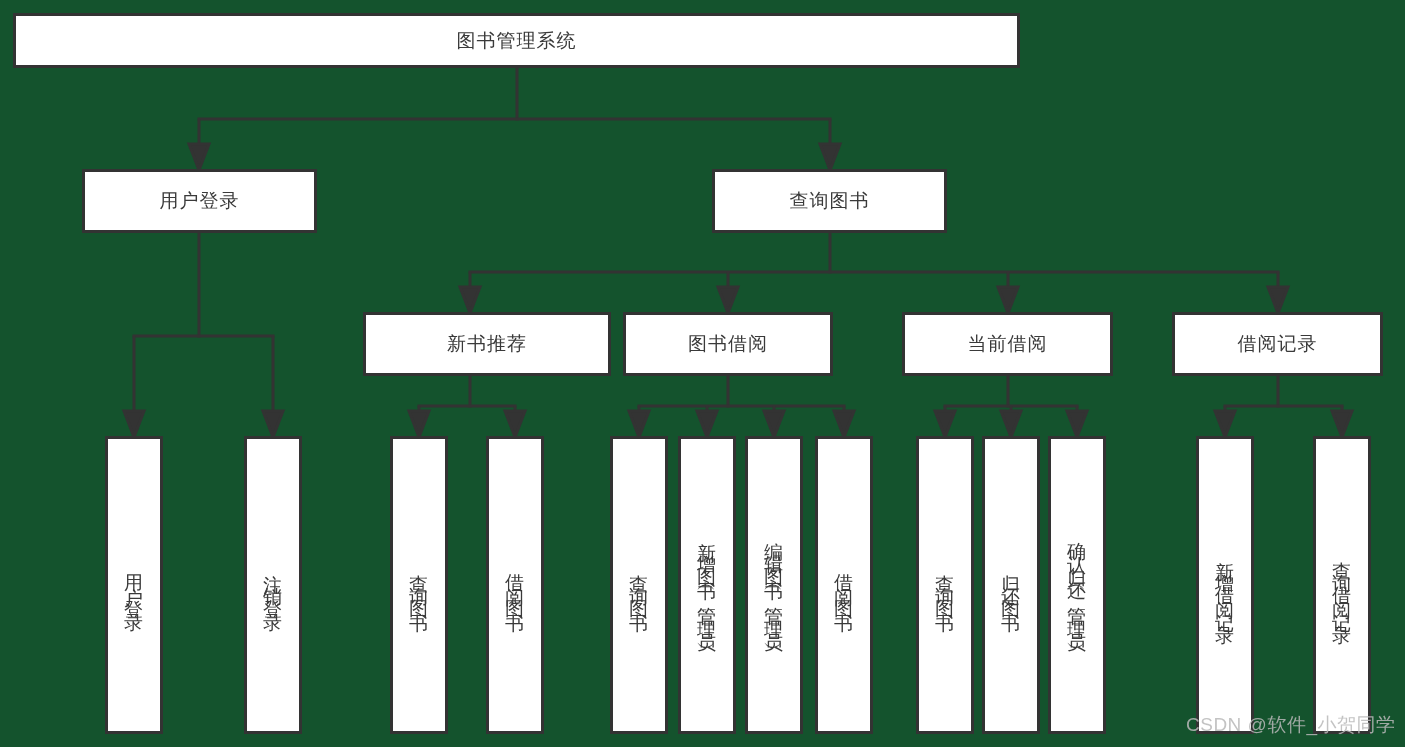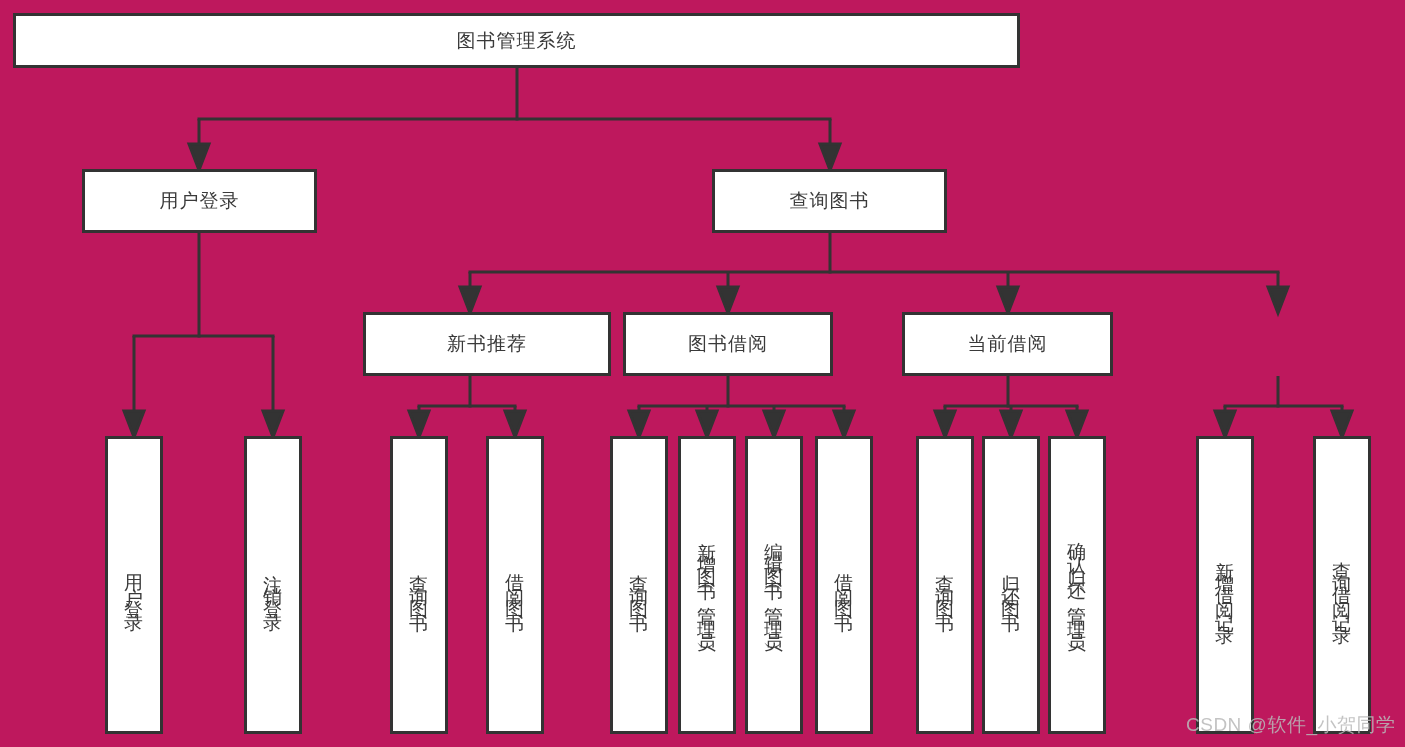--- a/index.html
+++ b/index.html
@@ -1,19 +1,19 @@
 <!DOCTYPE html>
 <html><head>
 <meta charset="utf-8">
 <style>
   html,body{margin:0;padding:0;background:#fff;}
   #canvas{
     position:relative;
     width:1405px;height:747px;
-    background:#be185d;
+    background:#14532d;
     font-family:"Liberation Sans", sans-serif;
     overflow:hidden;
   }
   svg.connectors{position:absolute;left:0;top:0;z-index:1;}
   .box{
     position:absolute;
     box-sizing:border-box;
     border:3px solid #333333;
     background:#ffffff;
     display:flex;
@@ -122,20 +122,23 @@
 
   <div class="box hbox" style="left:363px;top:312px;width:248px;height:64px">
     <span class="label">新书推荐</span>
   </div>
   <div class="box hbox" style="left:623px;top:312px;width:210px;height:64px">
     <span class="label">图书借阅</span>
   </div>
   <div class="box hbox" style="left:902px;top:312px;width:211px;height:64px">
     <span class="label">当前借阅</span>
   </div>
+  <div class="box hbox" style="left:1172px;top:312px;width:211px;height:64px">
+    <span class="label">借阅记录</span>
+  </div>
 
   <div class="box vbox" style="left:105px;top:436px;width:58px;height:298px">
     <span class="label">用户登录</span>
   </div>
   <div class="box vbox" style="left:244px;top:436px;width:58px;height:298px">
     <span class="label">注销登录</span>
   </div>
   <div class="box vbox" style="left:390px;top:436px;width:58px;height:298px">
     <span class="label">查询图书</span>
   </div>

